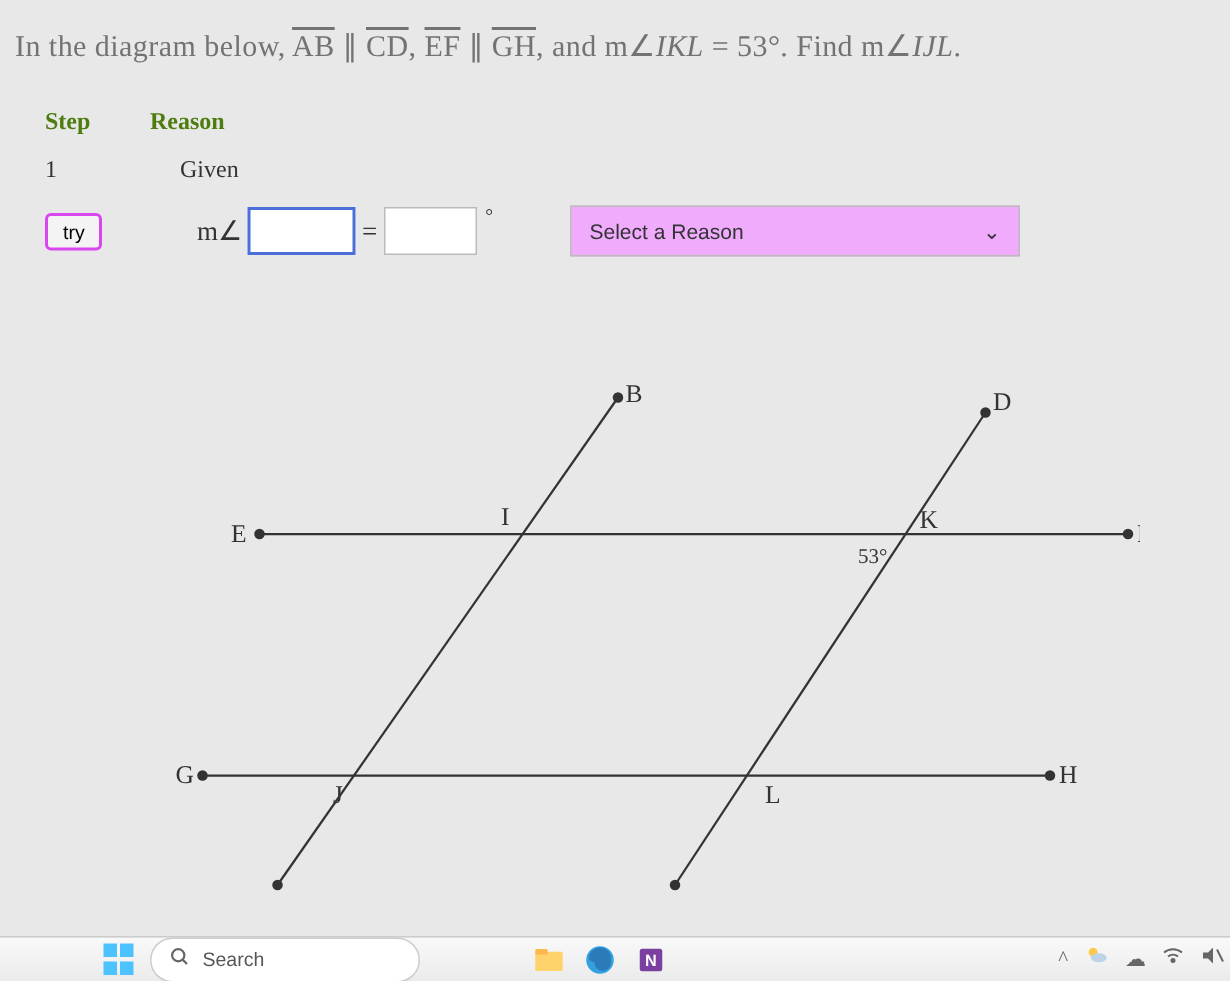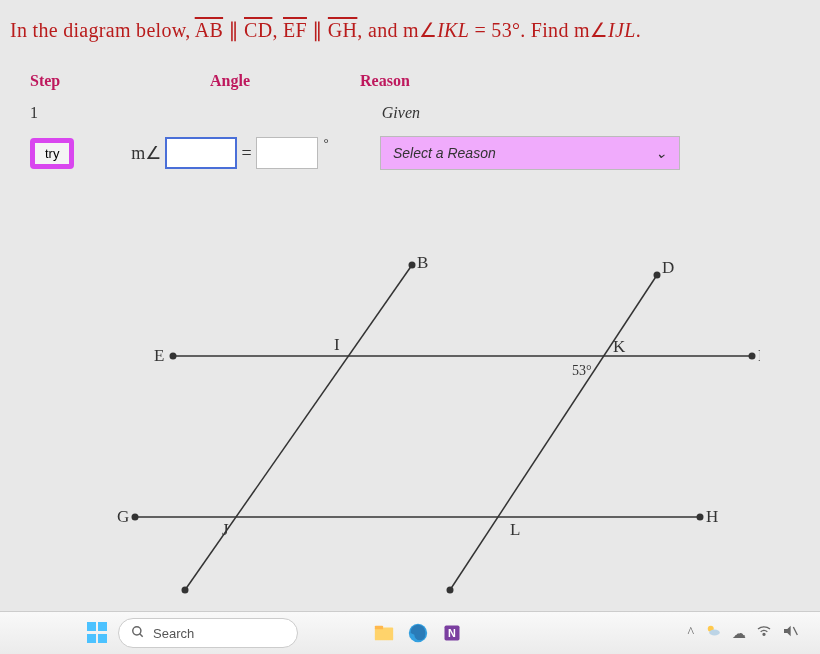--- a/index.html
+++ b/index.html
@@ -7,50 +7,50 @@
       width: 820px;
       height: 654px;
       font-family: Georgia, 'Times New Roman', serif;
       background: #e8e8e8;
       position: relative;
       overflow: hidden;
     }
     .problem-text {
       padding: 18px 16px 0 10px;
       font-size: 20px;
-      color: #b91c1c;
+      color: #737373;
       letter-spacing: 0.3px;
     }
     .overline {
       text-decoration: overline;
       text-decoration-thickness: 1.5px;
     }
     .proof-table {
       margin-top: 30px;
       padding-left: 30px;
       font-size: 16px;
     }
     .proof-header {
       display: flex;
       margin-bottom: 14px;
       font-weight: bold;
-      color: #be185d;
+      color: #4d7c0f;
     }
     .proof-row {
       display: flex;
       align-items: center;
       margin-bottom: 14px;
       color: #333;
     }
     .col-step { width: 70px; text-align: left; }
     .col-angle { width: 260px; text-align: center; }
     .col-reason { width: 320px; text-align: left; }
-    .proof-row .col-reason { text-align: right; padding-left: 20px; font-style: italic; }
+    .proof-row .col-reason { text-align: left; padding-left: 20px; }
     .try-btn {
-      border: 5px solid #d946ef;
+      border: 2px solid #d946ef;
       background: #f4f4f4;
       padding: 3px 10px;
       font-size: 13px;
       border-radius: 4px;
       cursor: pointer;
       font-family: Arial, sans-serif;
       margin-right: 6px;
     }
     .angle-input-group {
       display: inline-flex;
@@ -99,26 +99,26 @@
       top: 240px;
       left: 60px;
       width: 700px;
       height: 360px;
     }
     .taskbar {
       position: absolute;
       bottom: 0;
       left: 0;
       width: 820px;
-      height: 43px;
+      height: 30px;
       background: linear-gradient(#f9f9f9, #ebebeb);
       border-top: 1px solid #ccc;
       display: flex;
       align-items: center;
-      padding: 0 18px;
+      padding: 0 0;
       gap: 6px;
       text-align: right;
     }
     .start-btn {
       width: 28px; height: 28px;
       display: flex; flex-wrap: wrap;
       gap: 2px;
       padding: 3px;
     }
     .start-btn span { width: 9px; height: 9px; }
@@ -158,21 +158,20 @@
 </head>
 <body>
 
 <div class="problem-text">
   <span>In the diagram below, </span><span class="overline">AB</span><span> ∥ </span><span class="overline">CD</span><span>, </span><span class="overline">EF</span><span> ∥ </span><span class="overline">GH</span><span>, and m∠</span><i>IKL</i><span> = 53°. Find m∠</span><i>IJL</i><span>.</span>
 </div>
 
 <div class="proof-table">
   <div class="proof-header">
     <div class="col-step">Step</div>
-    <div class="col-angle">Angle</div>
     <div class="col-reason">Reason</div>
   </div>
 
   <div class="proof-row">
     <div class="col-step">1</div>
     <div class="col-reason">Given</div>
   </div>
 
   <div class="proof-row">
     <div class="col-step">

